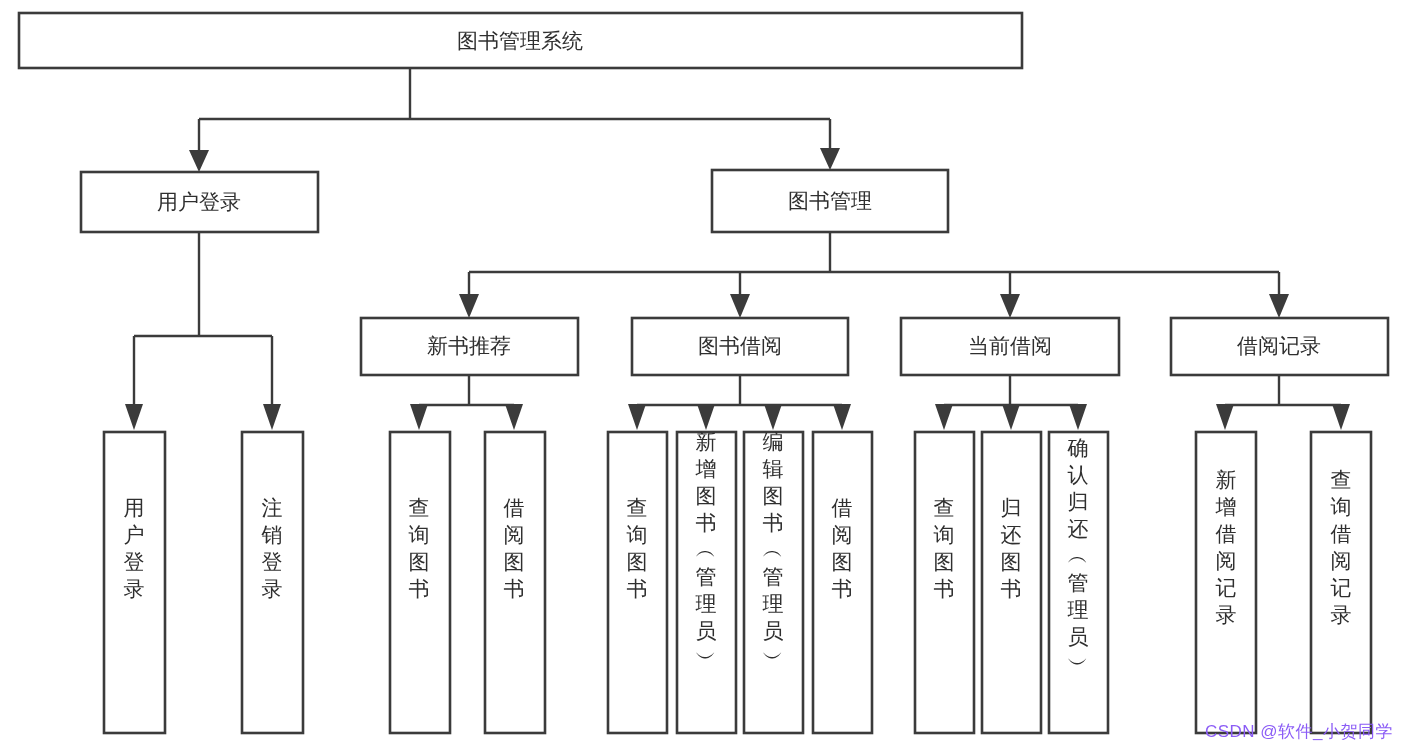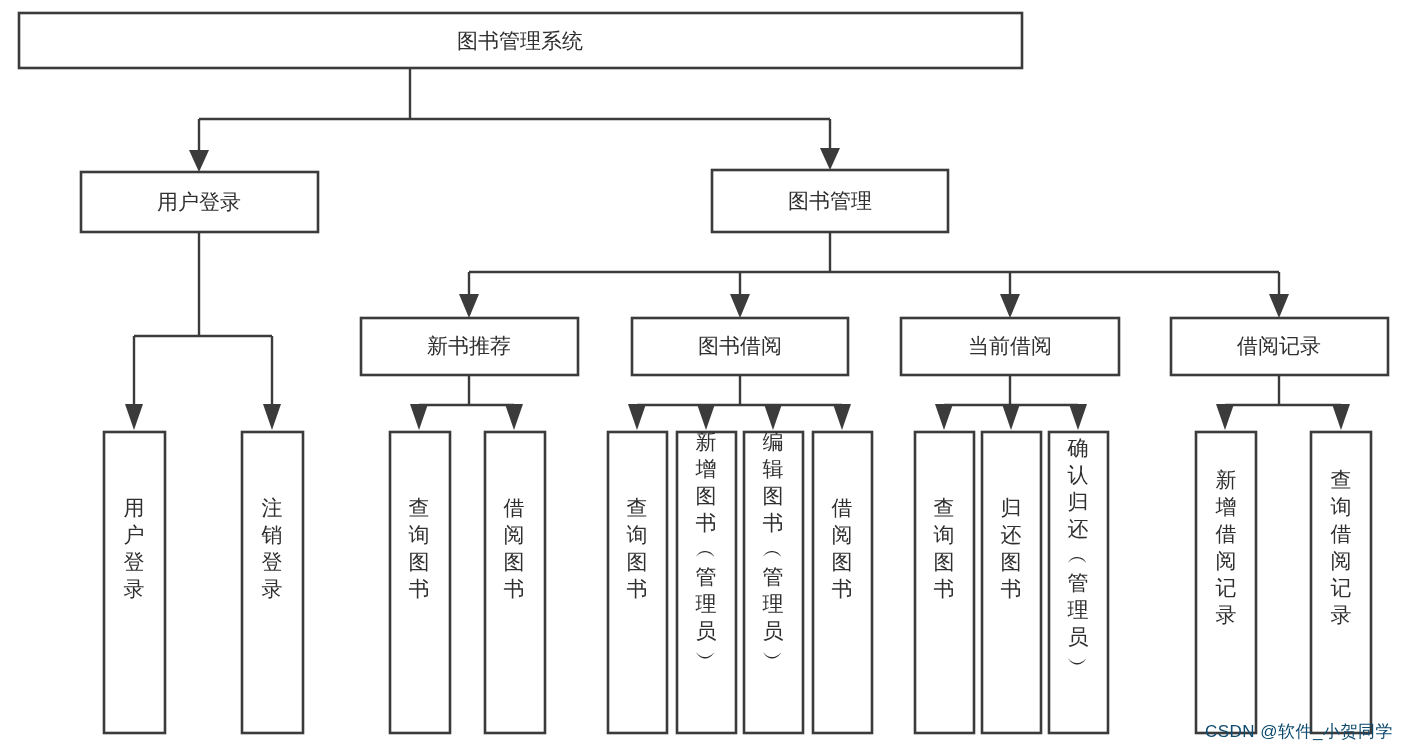--- a/index.html
+++ b/index.html
@@ -51,21 +51,21 @@
   .node-label-vertical {
     fill: #2f2f2f;
     font-family: "Liberation Sans", "DejaVu Sans", sans-serif;
     font-size: 21px;
     text-anchor: middle;
   }
   .watermark-text {
     position: absolute;
     right: 12px;
     bottom: 4px;
-    color: #0c4a6e;
+    color: #8b5cf6;
     font-size: 17px;
     font-family: "Liberation Sans", "DejaVu Sans", sans-serif;
     letter-spacing: 0.5px;
     white-space: nowrap;
     user-select: none;
   }
 </style>
 </head>
 <body>
 

